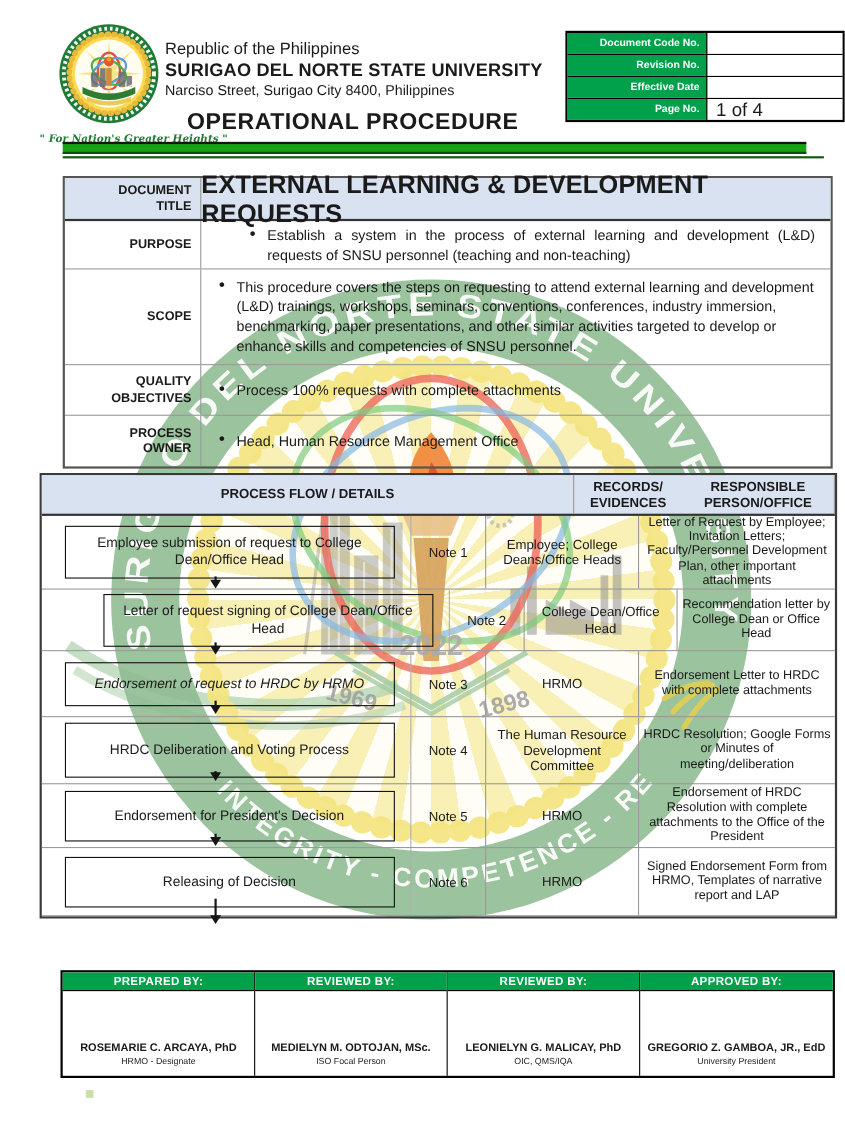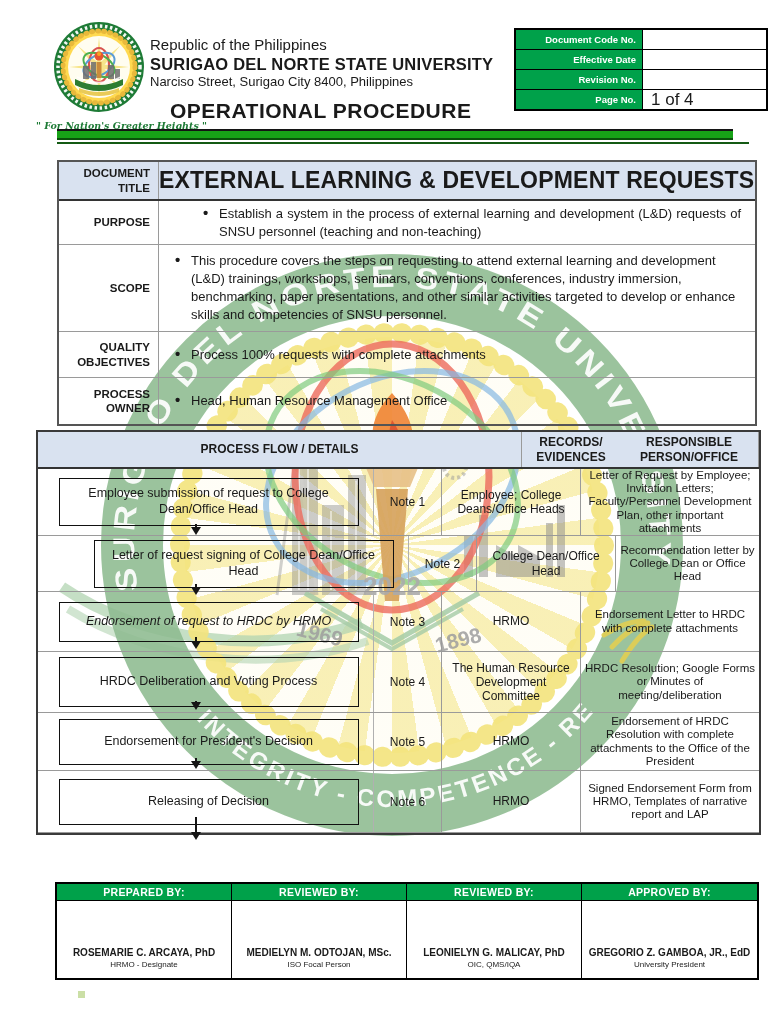--- a/index.html
+++ b/index.html
@@ -28,21 +28,21 @@
   .info-label{width:120px;background:#00A14A;color:#fff;font-size:9.5px;font-weight:bold;
     display:flex;align-items:center;justify-content:flex-end;padding-right:6px;border-right:1px solid #000;}
   .info-value{flex:1;font-size:17px;display:flex;align-items:center;padding-left:8px;}
   .divider{left:57px;top:129px;width:676px;height:7px;background:#17A217;
     border-top:2px solid #141414;border-bottom:2px solid #0A500A;z-index:2;}
   .divider-thin{left:57px;top:142px;width:692px;height:2px;background:#145A14;z-index:2;}
   
   .dtable{left:57px;top:160px;width:696px;border:2px solid #555;z-index:2;}
   .drow{display:flex;border-bottom:1px solid #9a9a9a;}
   .drow:last-child{border-bottom:none;}
-  .dlabel{width:100px;border-right:1px solid #9a9a9a;display:flex;align-items:center;
+  .dlabel{width:124px;border-right:1px solid #9a9a9a;display:flex;align-items:center;
     justify-content:flex-end;text-align:right;font-weight:bold;font-size:11.5px;
     padding-right:8px;line-height:1.25;white-space:pre-line;box-sizing:border-box;}
   .dcontent{flex:1;display:flex;align-items:center;box-sizing:border-box;}
   .drow-title{background:#D9E2F0;border-bottom:2px solid #333;}
   .dtitle-text{flex:1;text-align:left;font-weight:bold;font-size:23px;letter-spacing:.2px;}
   .bullet-wrap{position:relative;padding:6px 14px 6px 32px;font-size:13px;line-height:1.38;}
   .bullet-wrap::before{content:"\2022";position:absolute;left:16px;top:4px;font-size:15px;font-weight:bold;}
   .just{text-align:justify;}
   
   .ptable{left:36px;top:430px;width:721px;border:2px solid #3a3a3a;z-index:2;}
@@ -188,25 +188,25 @@
   <div class="ht-addr">Narciso Street, Surigao City 8400, Philippines</div>
   <div class="ht-doctype">OPERATIONAL PROCEDURE</div>
 </div>
 
 <div class="abs info-table">
   <div class="info-row">
     <div class="info-label">Document Code No.</div>
     <div class="info-value"></div>
   </div>
   <div class="info-row">
+    <div class="info-label">Revision No.</div>
+    <div class="info-value"></div>
+  </div>
+  <div class="info-row">
     <div class="info-label">Effective Date</div>
-    <div class="info-value"></div>
-  </div>
-  <div class="info-row">
-    <div class="info-label">Revision No.</div>
     <div class="info-value"></div>
   </div>
   <div class="info-row">
     <div class="info-label">Page No.</div>
     <div class="info-value">1 of 4</div>
   </div>
 </div>
 
 <div class="abs divider"></div>
 <div class="abs divider-thin"></div>

